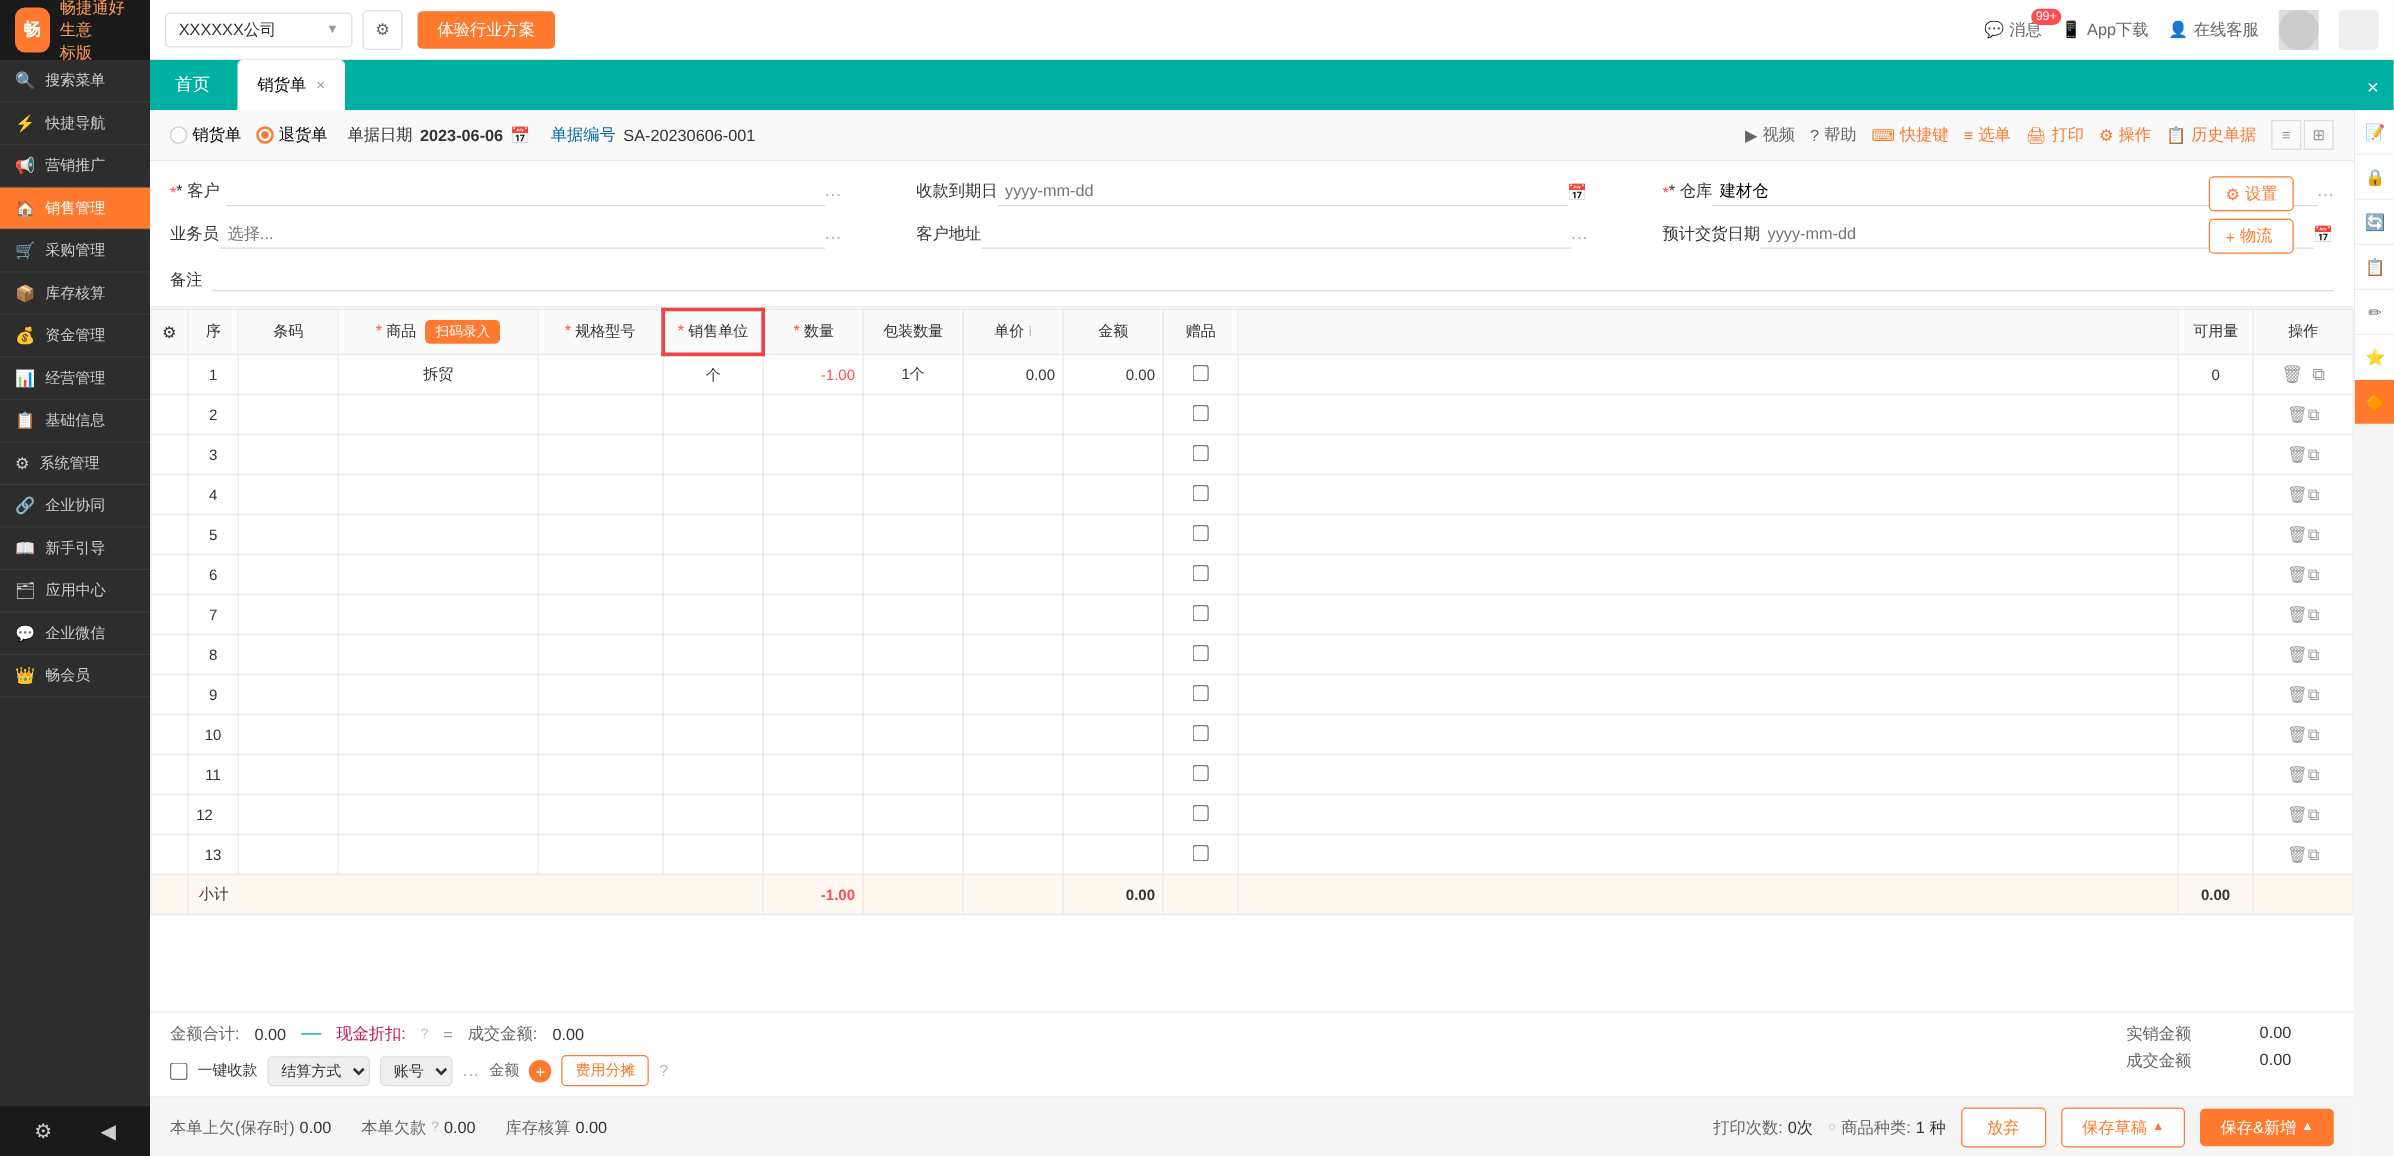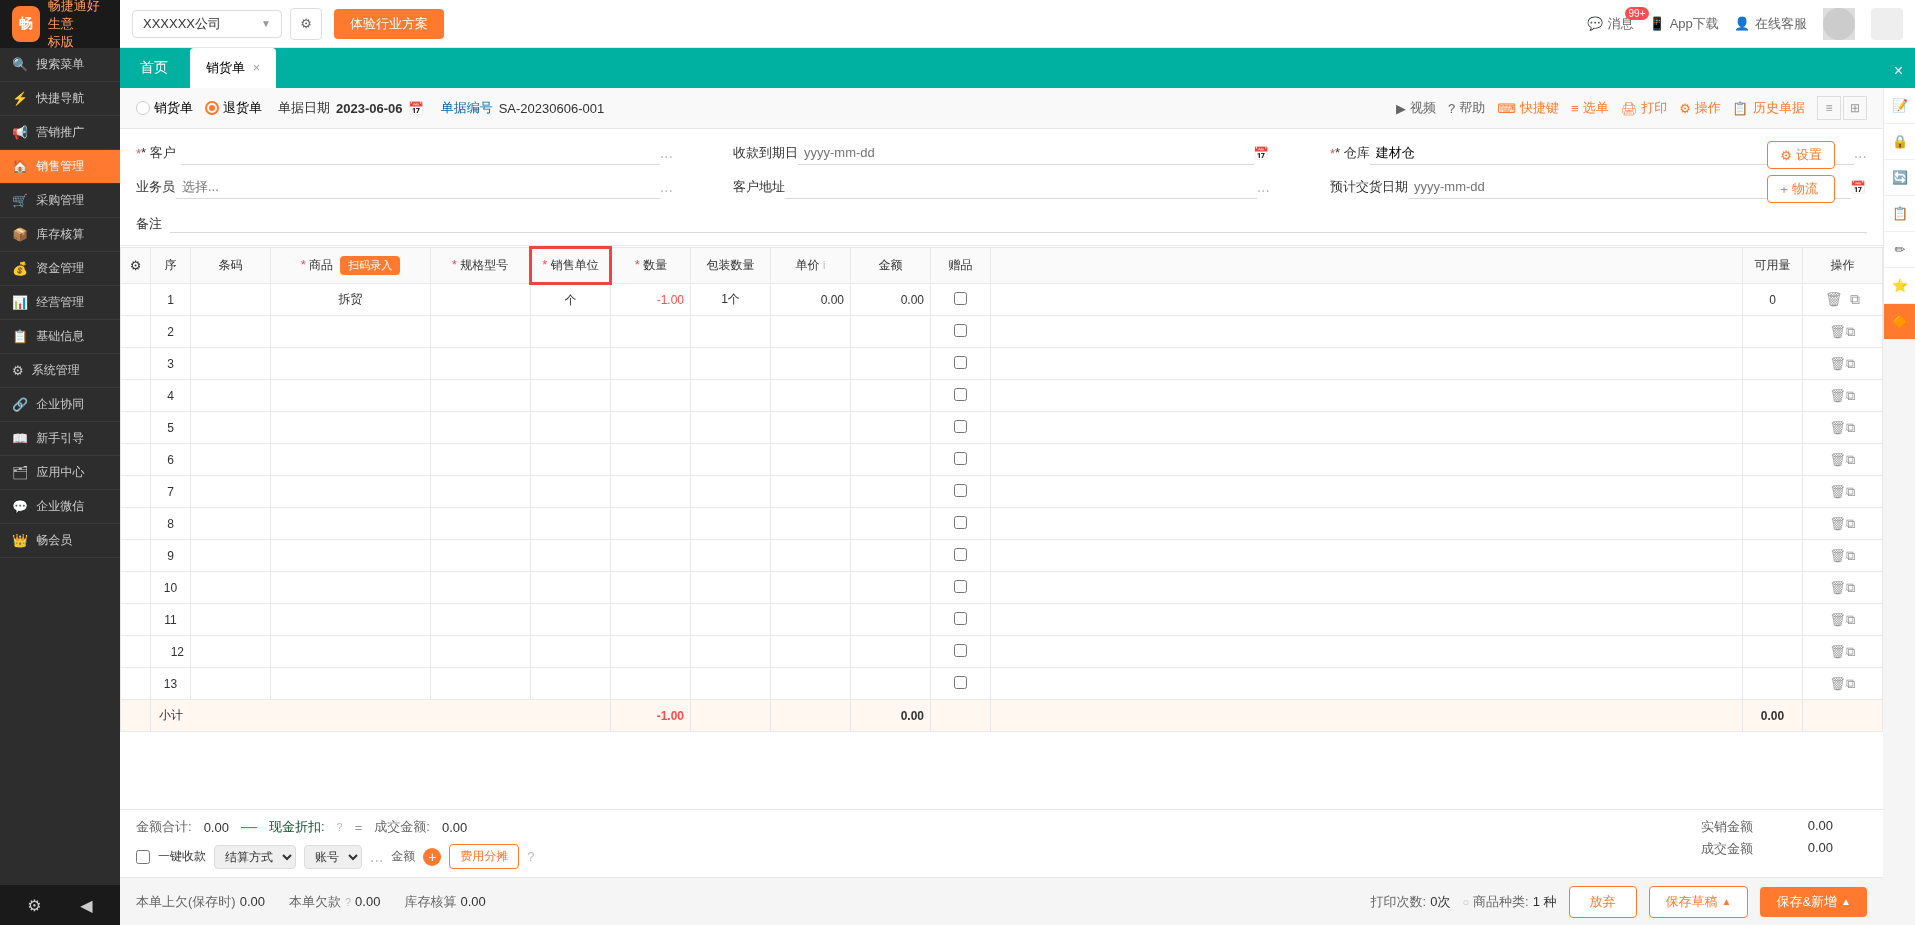--- a/index.html
+++ b/index.html
@@ -461,21 +461,21 @@
               <td style="border:1px solid #e8e8e8;"></td>
               <td style="border:1px solid #e8e8e8;"></td>
               <td style="border:1px solid #e8e8e8;"></td>
               <td style="border:1px solid #e8e8e8;text-align:center;"><input type="checkbox" style=""></td>
               <td style="border:1px solid #e8e8e8;"></td>
               <td style="border:1px solid #e8e8e8;"></td>
               <td style="border:1px solid #e8e8e8;text-align:center;"><span style="cursor:pointer;color:#999;font-size:13px;">🗑</span><span style="cursor:pointer;color:#999;font-size:13px;">⧉</span></td>
             </tr>
           <tr>
               <td style="border:1px solid #e8e8e8;text-align:center;"></td>
-              <td style="border:1px solid #e8e8e8;text-align:right;font-size:12px;">12</td>
+              <td style="border:1px solid #e8e8e8;text-align:left;font-size:12px;">12</td>
               <td style="border:1px solid #e8e8e8;"></td>
               <td style="border:1px solid #e8e8e8;"></td>
               <td style="border:1px solid #e8e8e8;"></td>
               <td style="border:1px solid #e8e8e8;"></td>
               <td style="border:1px solid #e8e8e8;"></td>
               <td style="border:1px solid #e8e8e8;"></td>
               <td style="border:1px solid #e8e8e8;"></td>
               <td style="border:1px solid #e8e8e8;"></td>
               <td style="border:1px solid #e8e8e8;text-align:center;"><input type="checkbox" style=""></td>
               <td style="border:1px solid #e8e8e8;"></td>
@@ -525,21 +525,21 @@
         <div style="display:flex;justify-content:space-between;gap:20px;">
           <span style="color:#666;font-size:13px;">成交金额</span>
           <span style="color:#333;font-size:13px;min-width:60px;text-align:right;">0.00</span>
         </div>
       </div>
 
       <div style="display:flex;align-items:center;gap:12px;margin-bottom:8px;">
         <span style="color:#666;font-size:13px;">金额合计:</span>
         <span style="color:#333;font-size:13px;">0.00</span>
         <span style="color:#00b0a0;cursor:pointer;font-size:16px;">—</span>
-        <span style="color:#14532d;font-size:13px;">现金折扣:</span>
+        <span style="color:#be185d;font-size:13px;">现金折扣:</span>
         <span style="color:#bbb;cursor:pointer;font-size:11px;">?</span>
         <span style="color:#999;">=</span>
         <span style="color:#666;font-size:13px;">成交金额:</span>
         <span style="color:#333;font-size:13px;">0.00</span>
       </div>
 
       <div style="display:flex;align-items:center;gap:8px;">
         <input type="checkbox" style="width: 14px; height: 14px;">
         <span style="color:#333;font-size:12px;">一键收款</span>
         <select style="border:1px solid #ddd;border-radius:4px;padding:3px 6px;font-size:12px;color:#333;">

